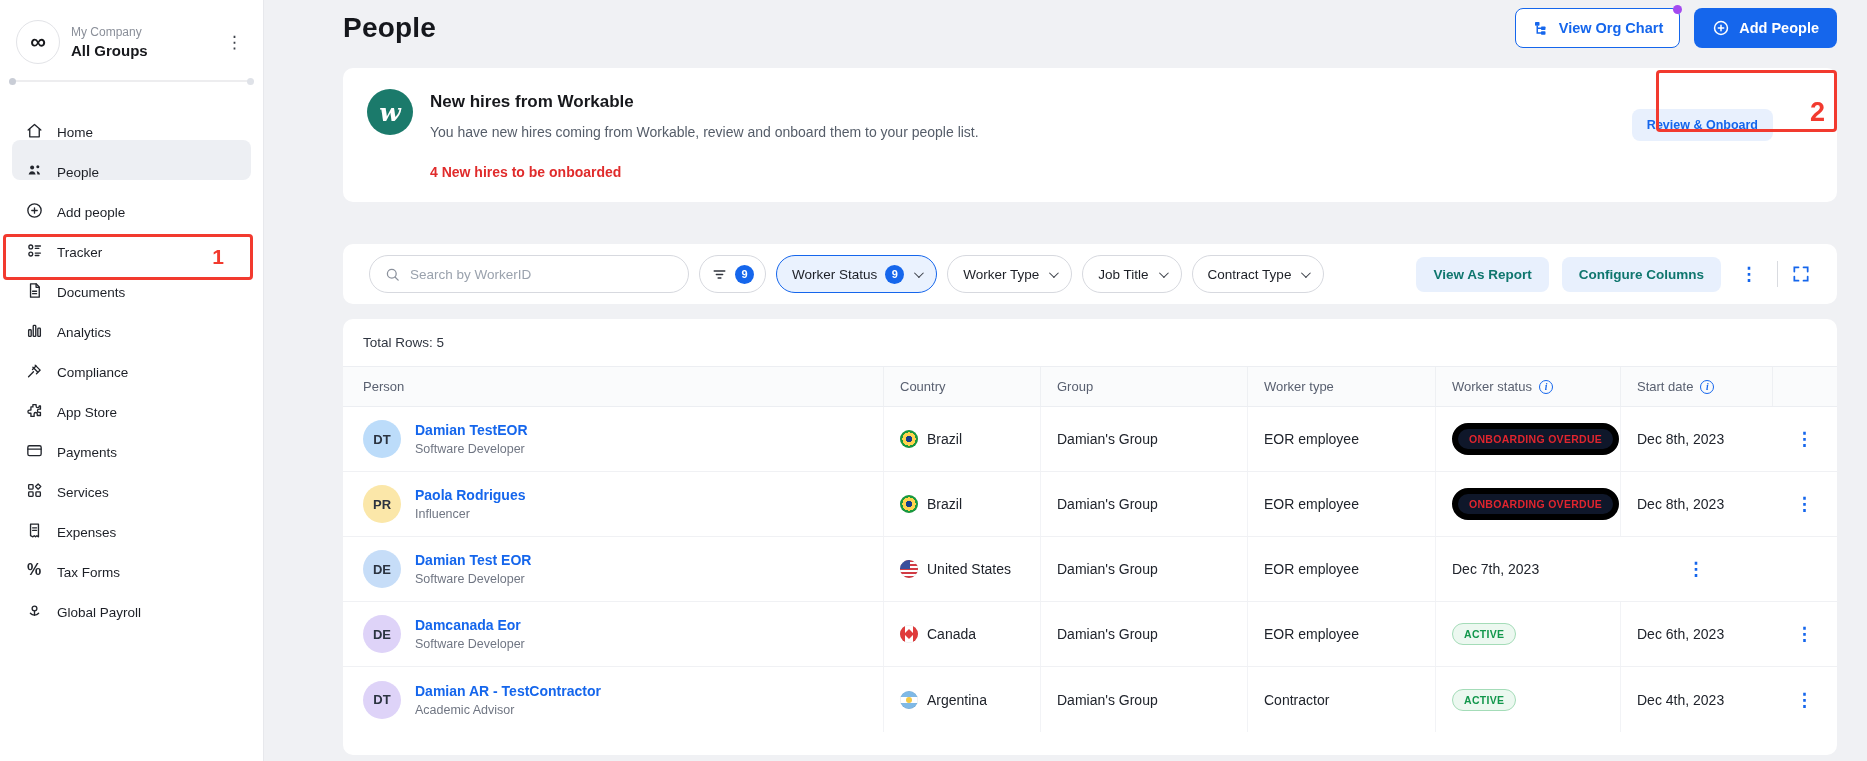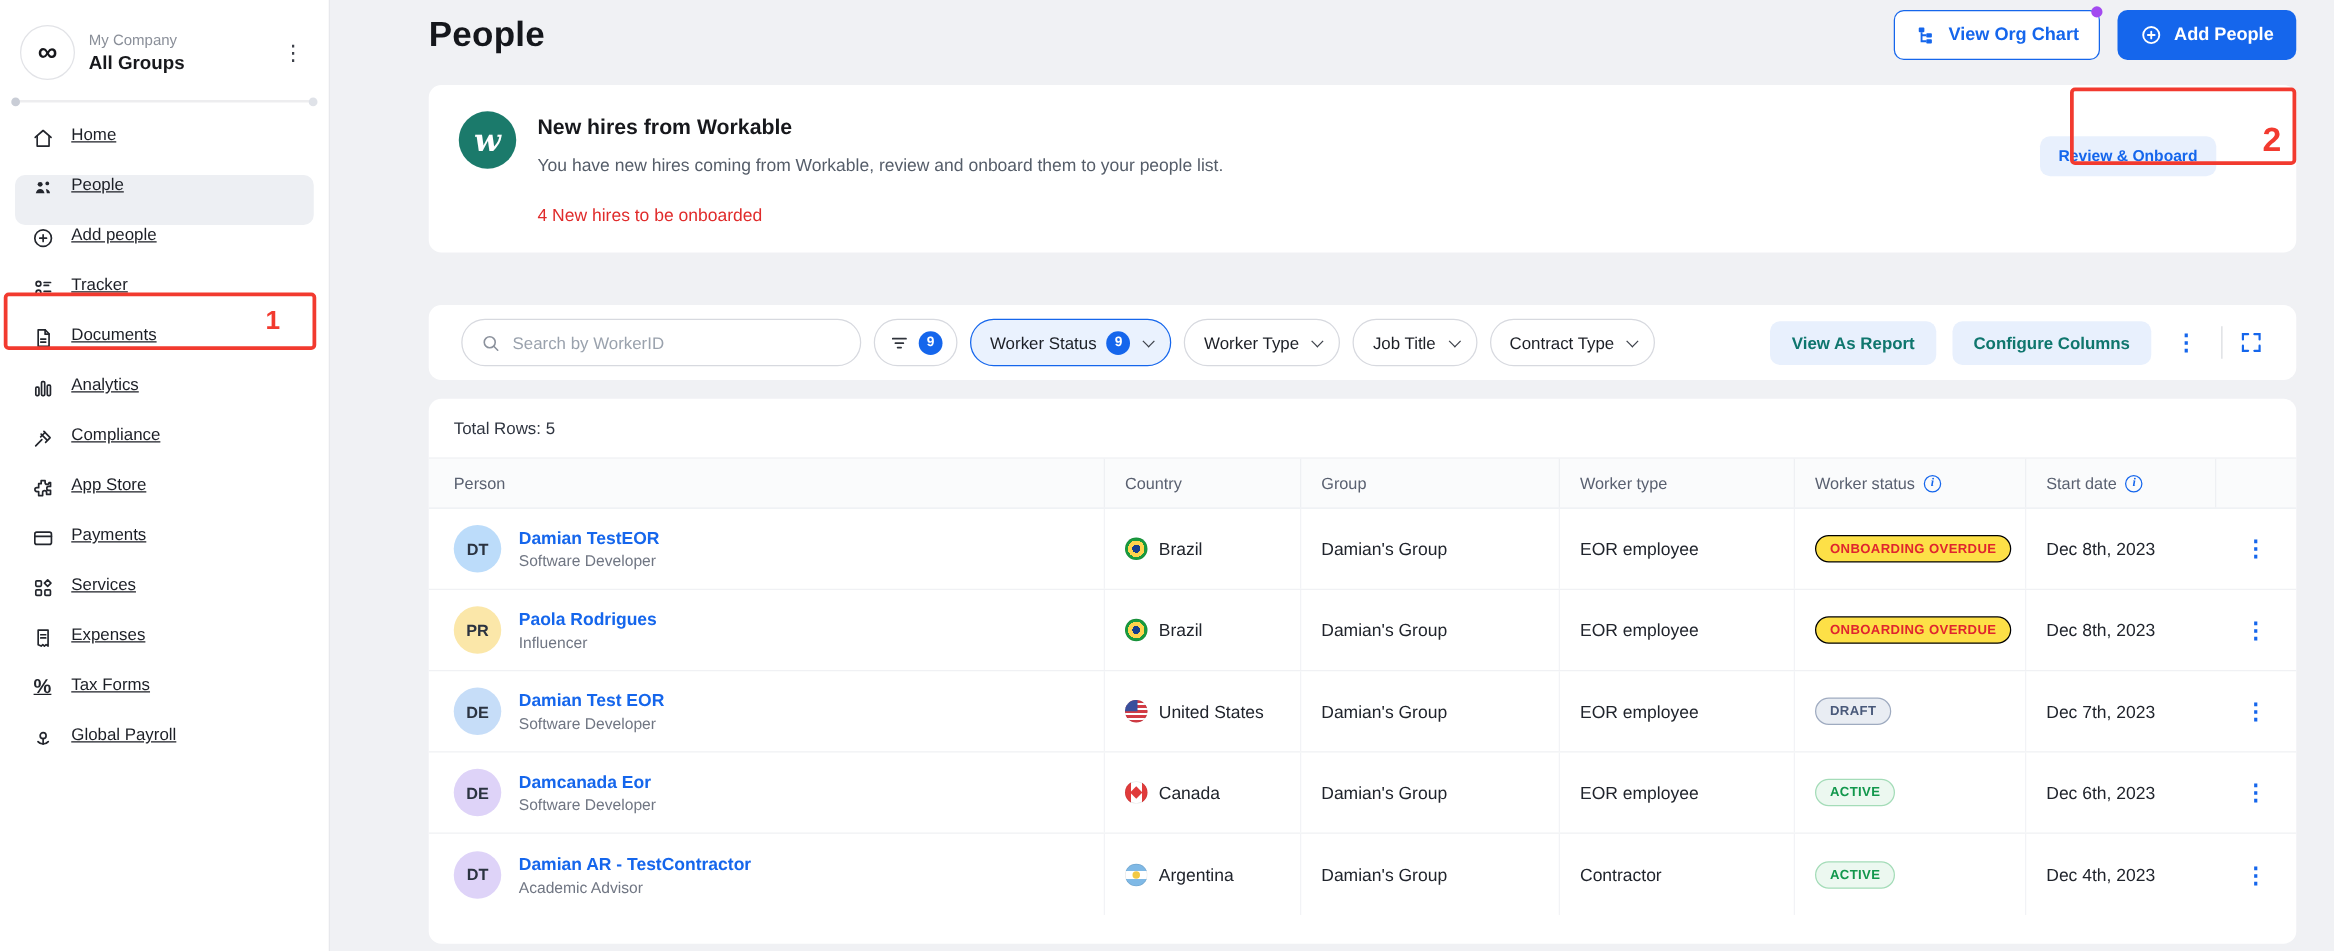--- a/index.html
+++ b/index.html
@@ -12,21 +12,21 @@
   .sidebar { width:264px; flex:none; background:#fff; border-right:1px solid #e7e8ec; position:relative; }
   .org-switcher { display:flex; align-items:center; gap:11px; margin:20px 14px 12px 16px; cursor:pointer; }
   .org-logo { width:44px; height:44px; border:1px solid #e2e3e7; border-radius:50%; display:flex; align-items:center; justify-content:center; font-size:22px; font-weight:700; color:#17181c; flex:none; }
   .org-name { font-size:12px; color:#8a8f99; margin-bottom:3px; }
   .org-group { font-size:15px; font-weight:700; color:#17181c; }
   .org-kebab { margin-left:auto; color:#3c4049; font-size:17px; line-height:1; padding:4px 6px; cursor:pointer; }
   .side-divider { position:relative; height:2px; background:#ededef; margin:16px 10px 6px 10px; border-radius:2px; }
   .side-divider .dot { position:absolute; top:-2.5px; width:7px; height:7px; border-radius:50%; background:#c9cdd6; }
   .side-divider .dot.l { left:-1px; } .side-divider .dot.r { right:-1px; background:#dfe2e8; }
   .side-nav { position:relative; padding:12px 12px 0 12px; }
-  .nav-item { display:flex; align-items:flex-start; gap:13px; height:40px; padding:0 12px; border-radius:8px; font-size:13.5px; color:#1c1f26; cursor:pointer;text-decoration:underline; }
+  .nav-item { display:flex; align-items:flex-end; gap:13px; height:40px; padding:0 12px; border-radius:8px; font-size:13.5px; color:#1c1f26; cursor:pointer; }
   .nav-item.active { background:#edeff3; }
   .nav-icon { width:20px; height:20px; display:flex; align-items:center; justify-content:center; flex:none; color:#23262d; }
   .nav-icon svg { width:19px; height:19px; stroke:#23262d; fill:none; stroke-width:1.7; stroke-linecap:round; stroke-linejoin:round; }
   .nav-icon .pct { font-size:16px; font-weight:700; color:#23262d; }
 
   
   .annotation-box { position:absolute; border:3px solid #f23a2f; border-radius:4px; pointer-events:none; z-index:30; }
   .annotation-num { position:absolute; color:#f23a2f; font-weight:700; font-family:"Liberation Sans",sans-serif; }
   .box1 { left:3px; top:146px; width:250px; height:46px; }
   .box1 .annotation-num { right:26px; top:8px; font-size:21px; }
@@ -42,21 +42,21 @@
   .btn-outline { background:#fff; color:#1566ec; border:1.5px solid #1566ec; padding:0 16px; position:relative; }
   .btn-primary { background:#1566ec; color:#fff; padding:0 18px; }
   .btn svg { width:18px; height:18px; }
   .purple-dot { position:absolute; top:-4px; right:-3px; width:9px; height:9px; border-radius:50%; background:#a34af0; }
 
   
   .banner-card { position:relative; background:#fff; border-radius:10px; padding:21px 24px; display:flex; align-items:flex-start; gap:17px; min-height:134px; }
   .workable-logo { width:46px; height:46px; border-radius:50%; background:#1b7a6b; color:#fff; display:flex; align-items:center; justify-content:center; font-size:25px; font-style:italic; font-weight:700; font-family:"DejaVu Serif", serif; flex:none; }
   .banner-title { font-size:17px; font-weight:600; color:#17181c; margin:3px 0 12px 0; }
   .banner-desc { font-size:14px; color:#555d69; margin-bottom:13px; }
-  .banner-alert { font-size:14px; font-weight:400; color:#e02b2b;margin-top:24px; }
+  .banner-alert { font-size:14px; font-weight:700; color:#e02b2b;margin-top:24px; }
   .banner-side { margin-left:auto; padding:20px 40px 0 0; }
   .btn-soft { background:#e8f0fd; color:#1566ec; border:none; border-radius:8px; font-weight:600; font-size:12.5px; padding:9px 15px; cursor:pointer; font-family:inherit; white-space:nowrap; }
 
   
   .filter-card { margin-top:42px; background:#fff; border-radius:10px; padding:11px 26px; display:flex; align-items:center; gap:10px; }
   .search-pill { display:flex; align-items:center; gap:9px; width:320px; height:38px; border:1px solid #d7d9df; border-radius:19px; padding:0 14px; background:#fff; }
   .search-pill svg { width:17px; height:17px; stroke:#8b919c; fill:none; stroke-width:1.8; stroke-linecap:round; }
   .search-pill input { border:none; outline:none; flex:1; font-size:13.5px; color:#30343c; font-family:inherit; background:transparent; }
   .search-pill input::placeholder { color:#9aa2ad; }
   .count-pill { display:flex; align-items:center; gap:7px; height:38px; border:1px solid #d7d9df; border-radius:19px; padding:0 11px; background:#fff; cursor:pointer; }
@@ -89,21 +89,21 @@
   .p-title { font-size:12.5px; color:#707683; }
   .flag { width:18px; height:18px; border-radius:50%; flex:none; position:relative; overflow:hidden; margin-right:9px; box-shadow:inset 0 0 0 .5px rgba(0,0,0,.10); }
   .flag.br { background:radial-gradient(circle at 50% 50%, #143d8d 0 3.2px, #ffd34d 3.2px 6.6px, #199b3e 6.6px); }
   .flag.us { background:repeating-linear-gradient(180deg,#d23b44 0 2px,#fff 2px 4px); }
   .flag.us::before { content:""; position:absolute; left:0; top:0; width:58%; height:48%; background:#3a4f9c; }
   .flag.ca { background:linear-gradient(90deg,#e03b3b 0 26%,#fff 26% 74%,#e03b3b 74%); }
   .flag.ca::before { content:""; position:absolute; left:50%; top:50%; width:7px; height:7px; background:#e03b3b; transform:translate(-50%,-50%) rotate(45deg); }
   .flag.ar { background:linear-gradient(180deg,#7fb9e6 0 34%,#fff 34% 66%,#7fb9e6 66%); }
   .flag.ar::before { content:""; position:absolute; left:50%; top:50%; width:6px; height:6px; border-radius:50%; background:#f2c945; transform:translate(-50%,-50%); }
   .status-pill { font-size:10.5px; font-weight:700; letter-spacing:.3px; border-radius:999px; padding:4px 11px; white-space:nowrap; }
-  .status-pill.overdue { color:#e0252e; background:#fde047; border:1px solid #000000; }
+  .status-pill.overdue { color:#e0252e; background:#0f172a; border:6px solid #000000; }
   .status-pill.draft { color:#49597a; background:#e9edf3; border:1px solid #9fabc0; }
   .status-pill.active { color:#12974c; background:#ecf8f0; border:1px solid #a4dcb8; }
   .td.actions { justify-content:center; padding-left:0; border-left:none; }
 </style>
 </head>
 <body>
 
 <div class="app">
 
   <aside class="sidebar">
@@ -425,23 +425,20 @@
                 <div class="p-name">Damian Test EOR</div>
                 <div class="p-title">Software Developer</div>
               </span>
             </div>
             <div class="td">
               <span class="flag us"></span>
               <span>United States</span>
             </div>
             <div class="td">Damian's Group</div>
             <div class="td">EOR employee</div>
-            <div class="td">
-              <span class="status-pill draft">DRAFT</span>
-            </div>
             <div class="td">Dec 7th, 2023</div>
             <div class="td actions">
               <span class="blue-kebab">⋮</span>
             </div>
           </div>
           <div class="tgrid trow">
             <div class="td person">
               <span class="avatar" style="background: rgb(222, 211, 248);">DE</span>
               <span>
                 <div class="p-name">Damcanada Eor</div>

